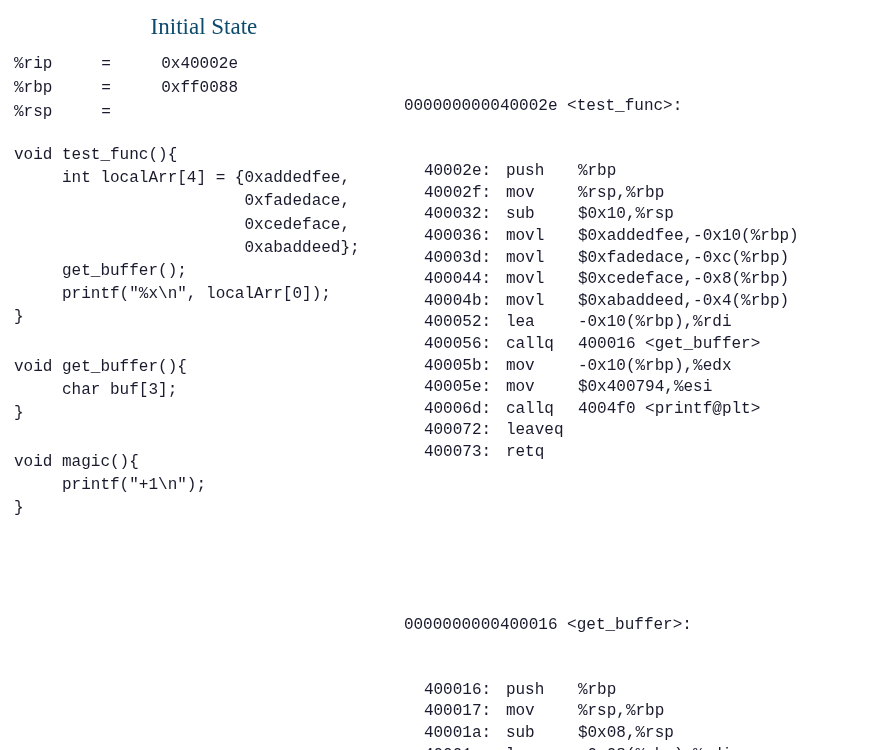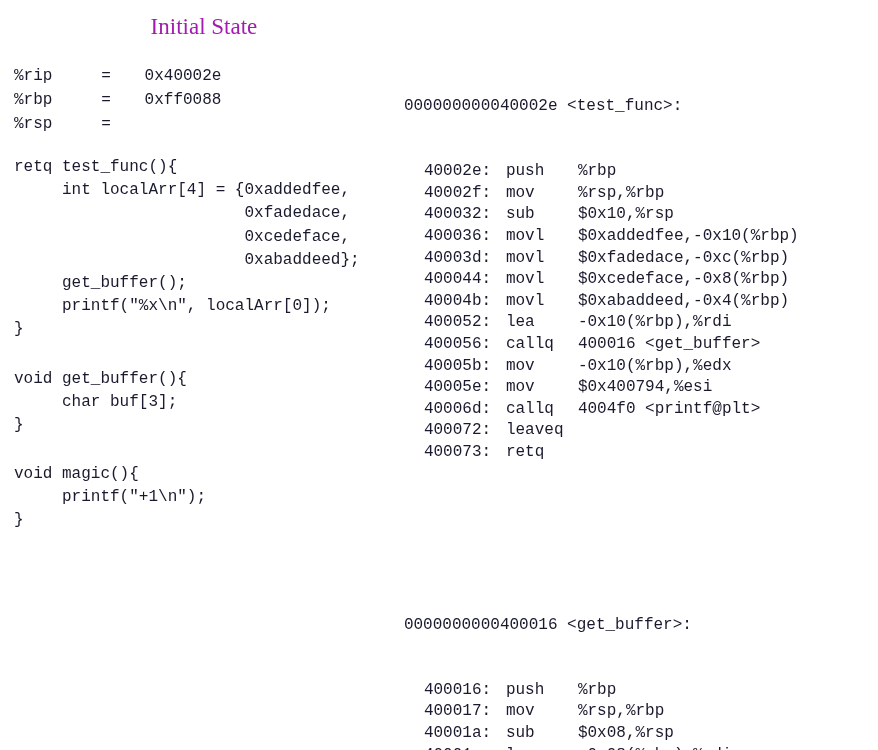--- a/index.html
+++ b/index.html
@@ -18,31 +18,31 @@
       padding: 14px 10px 0 14px;
     }
     .col-right {
       width: 54%;
       padding: 10px 10px 16px 0;
     }
     .title {
       font-family: "Times New Roman", Times, serif;
       font-size: 23px;
       text-align: center;
-      margin-bottom: 24px;
-      color: #a21caf;
+      margin-bottom: 12px;
+      color: #0c4a6e;
     }
     .reg-table {
       margin: 0 auto 20px auto;
       line-height: 1.5;
     }
     .reg-row { display: flex; }
     .reg-name { width: 80px; text-align: left; padding-right: 14px; }
     .reg-eq   { width: 24px; text-align: center; }
-    .reg-val  { width: 120px; text-align: center; padding-left: 10px; }
+    .reg-val  { width: 120px; text-align: right; padding-left: 10px; }
     .src {
       line-height: 1.45;
       white-space: pre;
     }
     .src-block { margin-bottom: 26px; }
     .asm {
       line-height: 1.35;
       white-space: pre;
     }
     .asm-block { margin-bottom: 22px; }
@@ -68,21 +68,21 @@
       <span class="reg-name">%rbp</span>
       <span class="reg-eq">=</span>
       <span class="reg-val">0xff0088</span>
     </div>
     <div class="reg-row">
       <span class="reg-name">%rsp</span>
       <span class="reg-eq">=</span>
     </div>
   </div>
 
-  <div class="src src-block" id="src-test-func"><div>retq test_func(){</div><div>     int localArr[4] = {0xaddedfee,</div><div>                        0xfadedace,</div><div>                        0xcedeface,</div><div>                        0xabaddeed};</div><div>     get_buffer();</div><div>     printf("%x\n", localArr[0]);</div><div>}</div></div>
+  <div class="src src-block" id="src-test-func"><div>void test_func(){</div><div>     int localArr[4] = {0xaddedfee,</div><div>                        0xfadedace,</div><div>                        0xcedeface,</div><div>                        0xabaddeed};</div><div>     get_buffer();</div><div>     printf("%x\n", localArr[0]);</div><div>}</div></div>
   <div class="src src-block" id="src-get-buffer"><div>void get_buffer(){</div><div>     char buf[3];</div><div>}</div></div>
   <div class="src src-block" id="src-magic"><div>void magic(){</div><div>     printf("+1\n");</div><div>}</div></div>
 </div>
 
 <div class="col-right asm">
   <div class="asm-block">
     <div class="asm-hdr">000000000040002e &lt;test_func&gt;:</div>
     <div id="asm-test-func-rows"><div class="asm-row"><span class="asm-addr">40002e:</span><span class="asm-mnem">push</span><span class="asm-ops">%rbp</span></div><div class="asm-row"><span class="asm-addr">40002f:</span><span class="asm-mnem">mov</span><span class="asm-ops">%rsp,%rbp</span></div><div class="asm-row"><span class="asm-addr">400032:</span><span class="asm-mnem">sub</span><span class="asm-ops">$0x10,%rsp</span></div><div class="asm-row"><span class="asm-addr">400036:</span><span class="asm-mnem">movl</span><span class="asm-ops">$0xaddedfee,-0x10(%rbp)</span></div><div class="asm-row"><span class="asm-addr">40003d:</span><span class="asm-mnem">movl</span><span class="asm-ops">$0xfadedace,-0xc(%rbp)</span></div><div class="asm-row"><span class="asm-addr">400044:</span><span class="asm-mnem">movl</span><span class="asm-ops">$0xcedeface,-0x8(%rbp)</span></div><div class="asm-row"><span class="asm-addr">40004b:</span><span class="asm-mnem">movl</span><span class="asm-ops">$0xabaddeed,-0x4(%rbp)</span></div><div class="asm-row"><span class="asm-addr">400052:</span><span class="asm-mnem">lea</span><span class="asm-ops">-0x10(%rbp),%rdi</span></div><div class="asm-row"><span class="asm-addr">400056:</span><span class="asm-mnem">callq</span><span class="asm-ops">400016 &lt;get_buffer&gt;</span></div><div class="asm-row"><span class="asm-addr">40005b:</span><span class="asm-mnem">mov</span><span class="asm-ops">-0x10(%rbp),%edx</span></div><div class="asm-row"><span class="asm-addr">40005e:</span><span class="asm-mnem">mov</span><span class="asm-ops">$0x400794,%esi</span></div><div class="asm-row"><span class="asm-addr">40006d:</span><span class="asm-mnem">callq</span><span class="asm-ops">4004f0 &lt;printf@plt&gt;</span></div><div class="asm-row"><span class="asm-addr">400072:</span><span class="asm-mnem">leaveq</span><span class="asm-ops"></span></div><div class="asm-row"><span class="asm-addr">400073:</span><span class="asm-mnem">retq</span><span class="asm-ops"></span></div></div>
   </div>
   <div class="asm-block">

